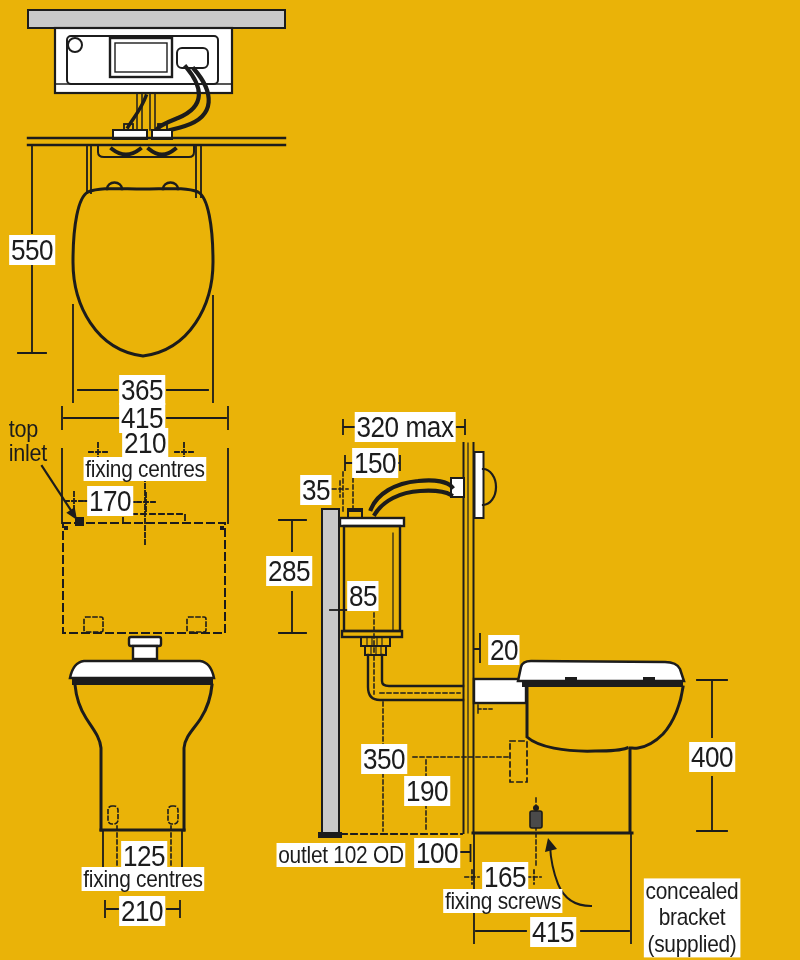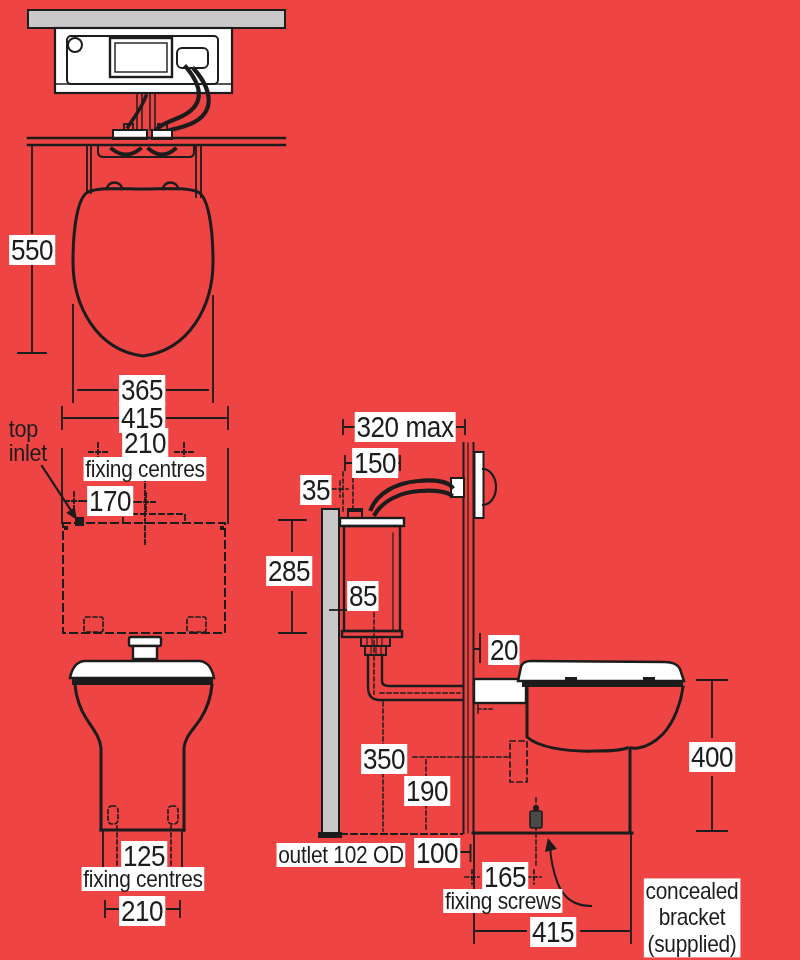--- a/index.html
+++ b/index.html
@@ -1,16 +1,16 @@
 <!DOCTYPE html>
 <html><head>
 <meta charset="utf-8">
 <style>
   html,body{margin:0;padding:0;background:#fff;}
-  #stage{position:relative;width:800px;height:960px;background:#ef4444;overflow:hidden;
+  #stage{position:relative;width:800px;height:960px;background:#eab308;overflow:hidden;
          font-family:"Liberation Sans","DejaVu Sans",sans-serif;color:#1c1c1c;}
   #stage svg{position:absolute;left:0;top:0;}
   .lbl{position:absolute;color:#1c1c1c;white-space:pre-line;line-height:1.0;
        transform:translate(-50%,-50%) scaleX(.87);background:#fff;padding:0 2px;}
   .num{font-size:30px;letter-spacing:-.5px;}
   .cap{font-size:24px;letter-spacing:-.3px;}
   .lbl-left{transform:translate(0,-50%) scaleX(.9);transform-origin:left center;background:transparent;}
   .ctr{text-align:center;}
 </style>
 </head>

